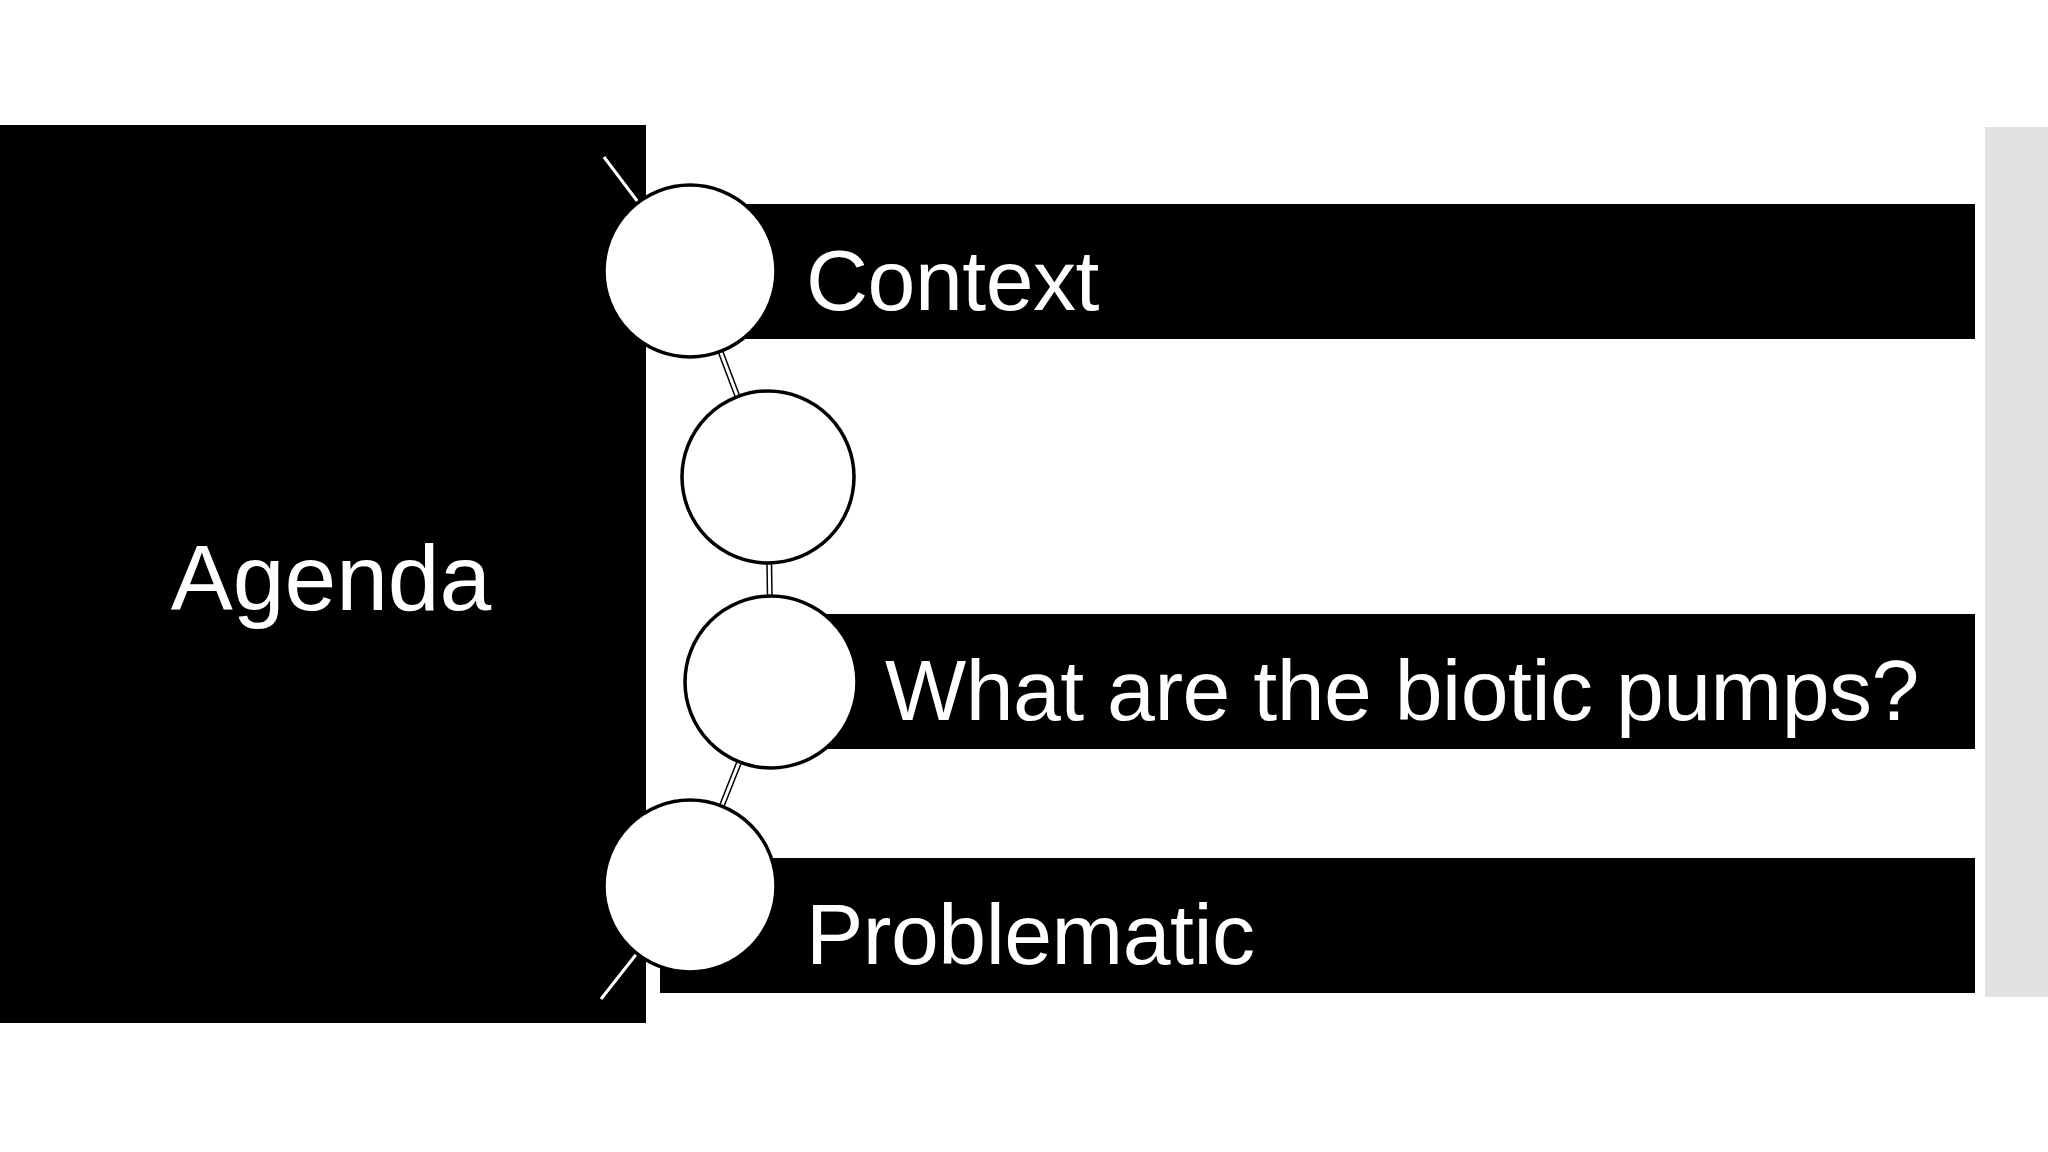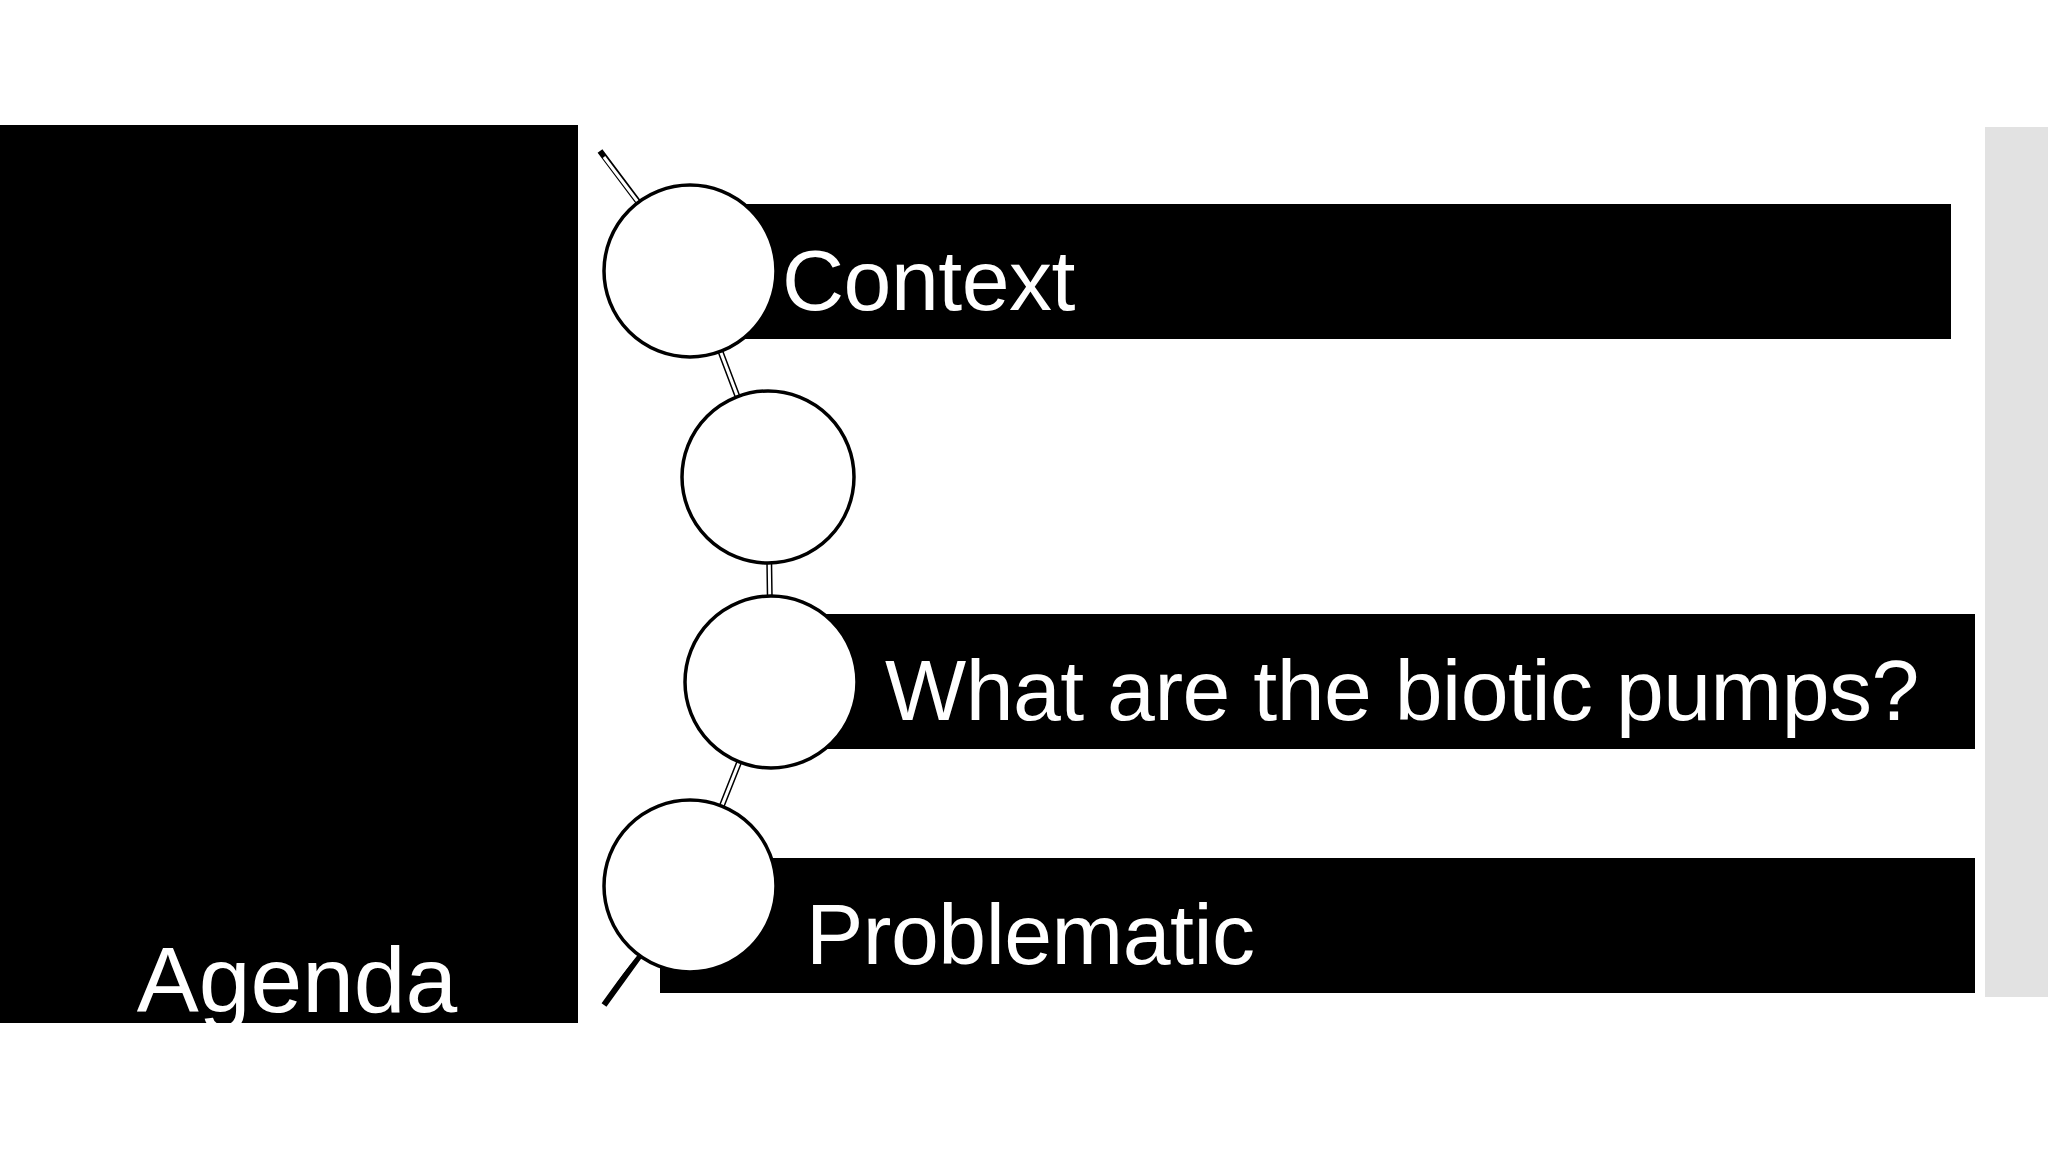--- a/index.html
+++ b/index.html
@@ -12,25 +12,25 @@
     width: 2048px;
     height: 1152px;
     background: var(--bg, #ffffff);
     overflow: hidden;
     font-family: "Liberation Sans", "DejaVu Sans", sans-serif;
   }
   .agenda-panel {
     position: absolute;
     left: 0;
     top: 125px;
-    width: 578px;
+    width: 646px;
     height: 898px;
     background: var(--panel, #000000);
     display: flex;
-    align-items: flex-end;
+    align-items: center;
     justify-content: center;
   }
   .agenda-title {
     color: var(--text, #ffffff);
     font-size: 93px;
     font-weight: 400;
     line-height: 1;
     padding-left: 16px;
     transform: translateY(4px);
     white-space: nowrap;
@@ -53,21 +53,21 @@
   }
   .bar-label {
     color: var(--text, #ffffff);
     font-size: 86px;
     font-weight: 400;
     line-height: 1;
     letter-spacing: -0.5px;
     transform: translateY(8px);
     white-space: nowrap;
   }
-  .bar1 { left: 636px; top: 204px; width: 1315px; padding-left: 146px; }
+  .bar1 { left: 660px; top: 204px; width: 1315px; padding-left: 146px; }
   .bar2 { left: 740px; top: 408px; width: 1235px; padding-left: 140px; }
   .bar3 { left: 742px; top: 614px; width: 1233px; padding-left: 143px; }
   .bar4 { left: 660px; top: 818px; width: 1315px; padding-left: 146px; margin-top: 40px; }
   .connector-svg {
     position: absolute;
     left: 0;
     top: 0;
     width: 2048px;
     height: 1152px;
     pointer-events: none;

